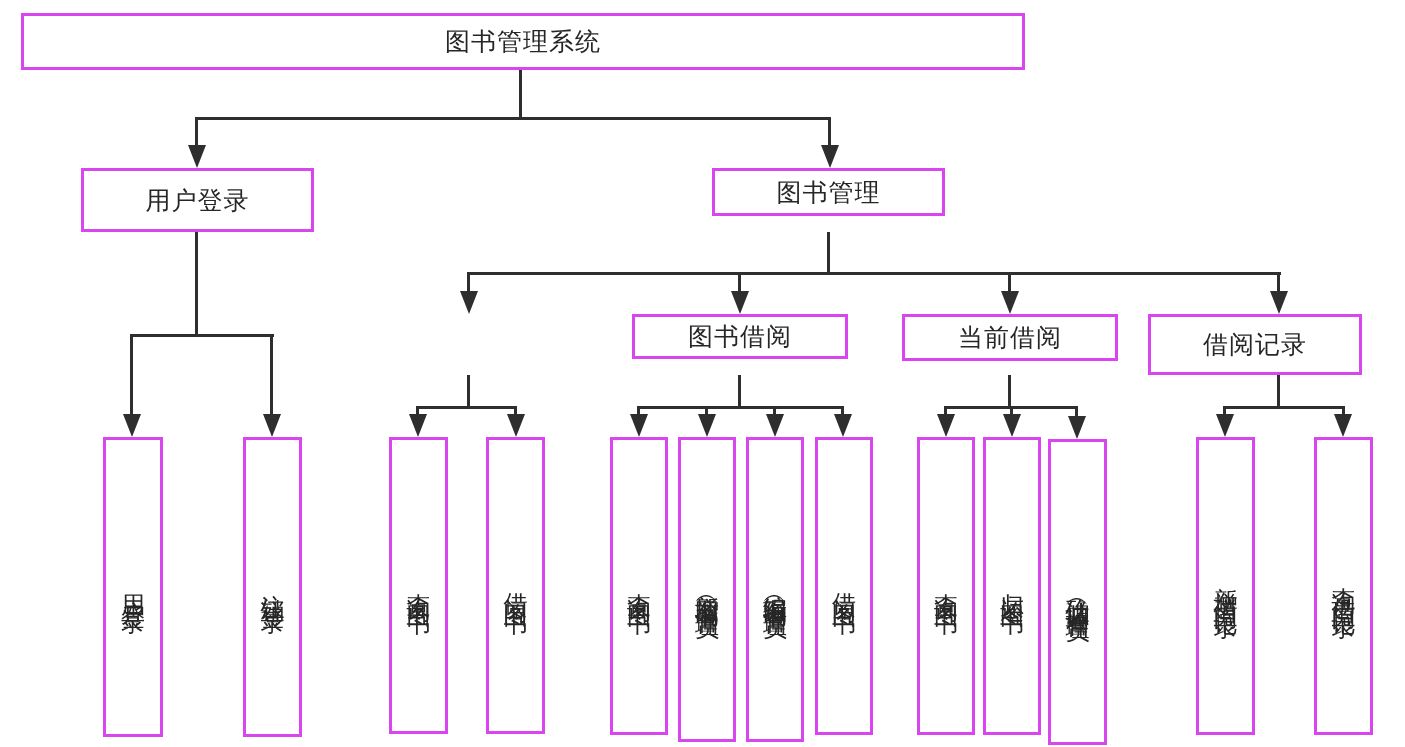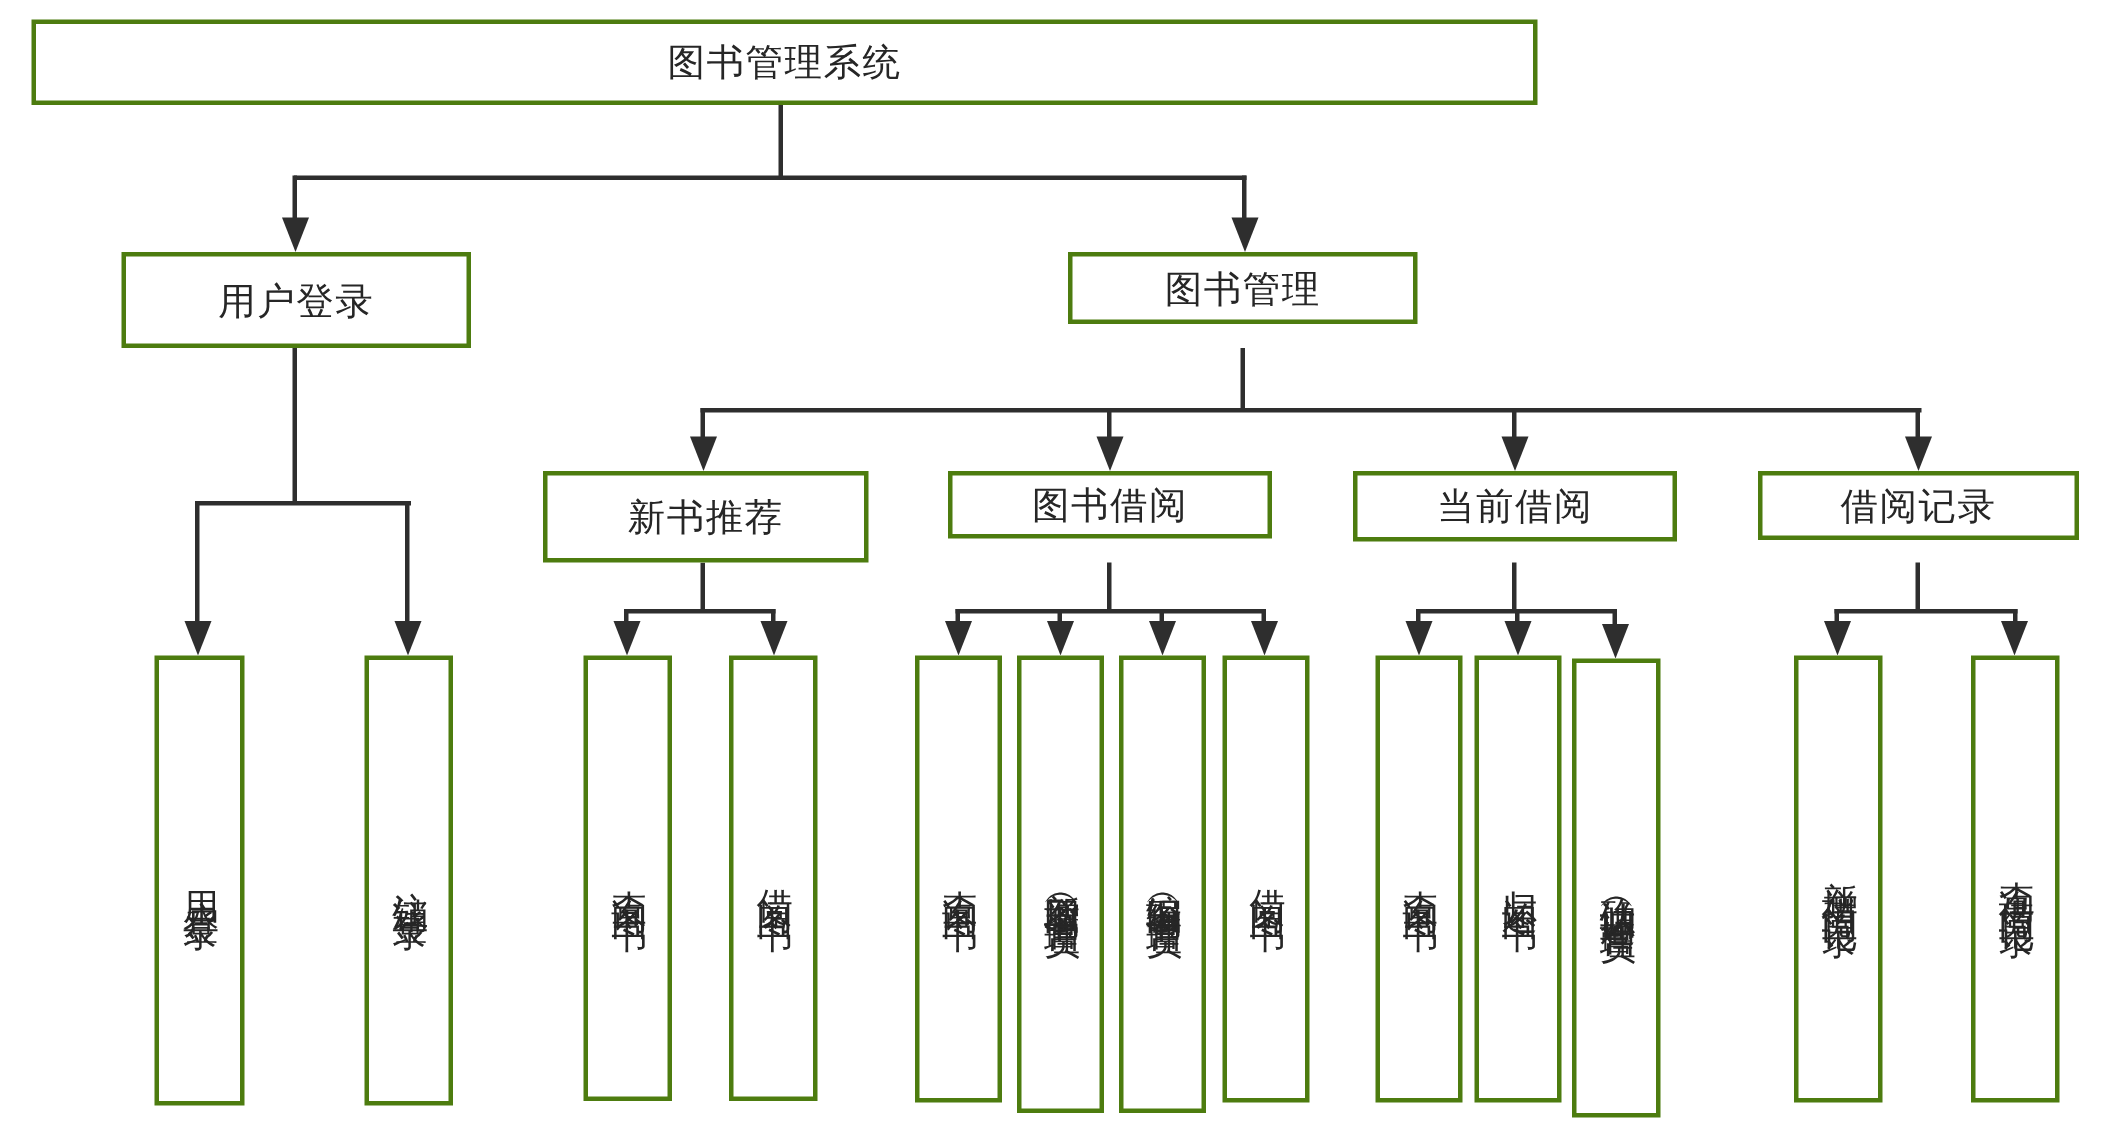--- a/index.html
+++ b/index.html
@@ -2,21 +2,21 @@
 <html><head>
 <meta charset="utf-8">
 <style>
   html,body { margin:0; padding:0; background:#ffffff; }
   #canvas {
     position:relative; width:1405px; height:747px; background:#ffffff;
     font-family:"Liberation Sans", sans-serif; overflow:hidden;
   }
   .box {
     position:absolute; box-sizing:border-box; background:#ffffff;
-    border:3px solid #4d7c0f; display:flex; align-items:center; justify-content:center;
+    border:3px solid #d946ef; display:flex; align-items:center; justify-content:center;
     color:#262626; font-size:25px; letter-spacing:1px; z-index:2; text-align:center;
   }
   .leaf {
     writing-mode:vertical-rl; text-orientation:mixed;
     font-size:24px; letter-spacing:6px; line-height:1;
   }
   .leaf.tight { letter-spacing:3px; }
   .vl { position:absolute; width:3px; background:#2e2e2e; z-index:1; }
   .hl { position:absolute; height:3px; background:#2e2e2e; z-index:1; }
   .ah {
@@ -97,30 +97,27 @@
     <span>图书管理系统</span>
   </div>
 
   <div class="box" style="left:81px; top:168px; width:233px; height:64px;">
     <span>用户登录</span>
   </div>
   <div class="box" style="left:712px; top:168px; width:233px; height:48px;">
     <span>图书管理</span>
   </div>
 
-  <div class="box" style="left:362px; top:314px; width:217px; height:61px;">
-    <span>新书推荐</span>
-  </div>
   <div class="box" style="left:632px; top:314px; width:216px; height:45px;">
     <span>图书借阅</span>
   </div>
   <div class="box" style="left:902px; top:314px; width:216px; height:47px;">
     <span>当前借阅</span>
   </div>
-  <div class="box" style="left:1172px; top:314px; width:214px; height:46px;">
+  <div class="box" style="left:1148px; top:314px; width:214px; height:61px;">
     <span>借阅记录</span>
   </div>
 
   <div class="box leaf" style="left:103px; top:437px; width:60px; height:300px;">
     <span>用户登录</span>
   </div>
   <div class="box leaf" style="left:243px; top:437px; width:59px; height:300px;">
     <span>注销登录</span>
   </div>
 

